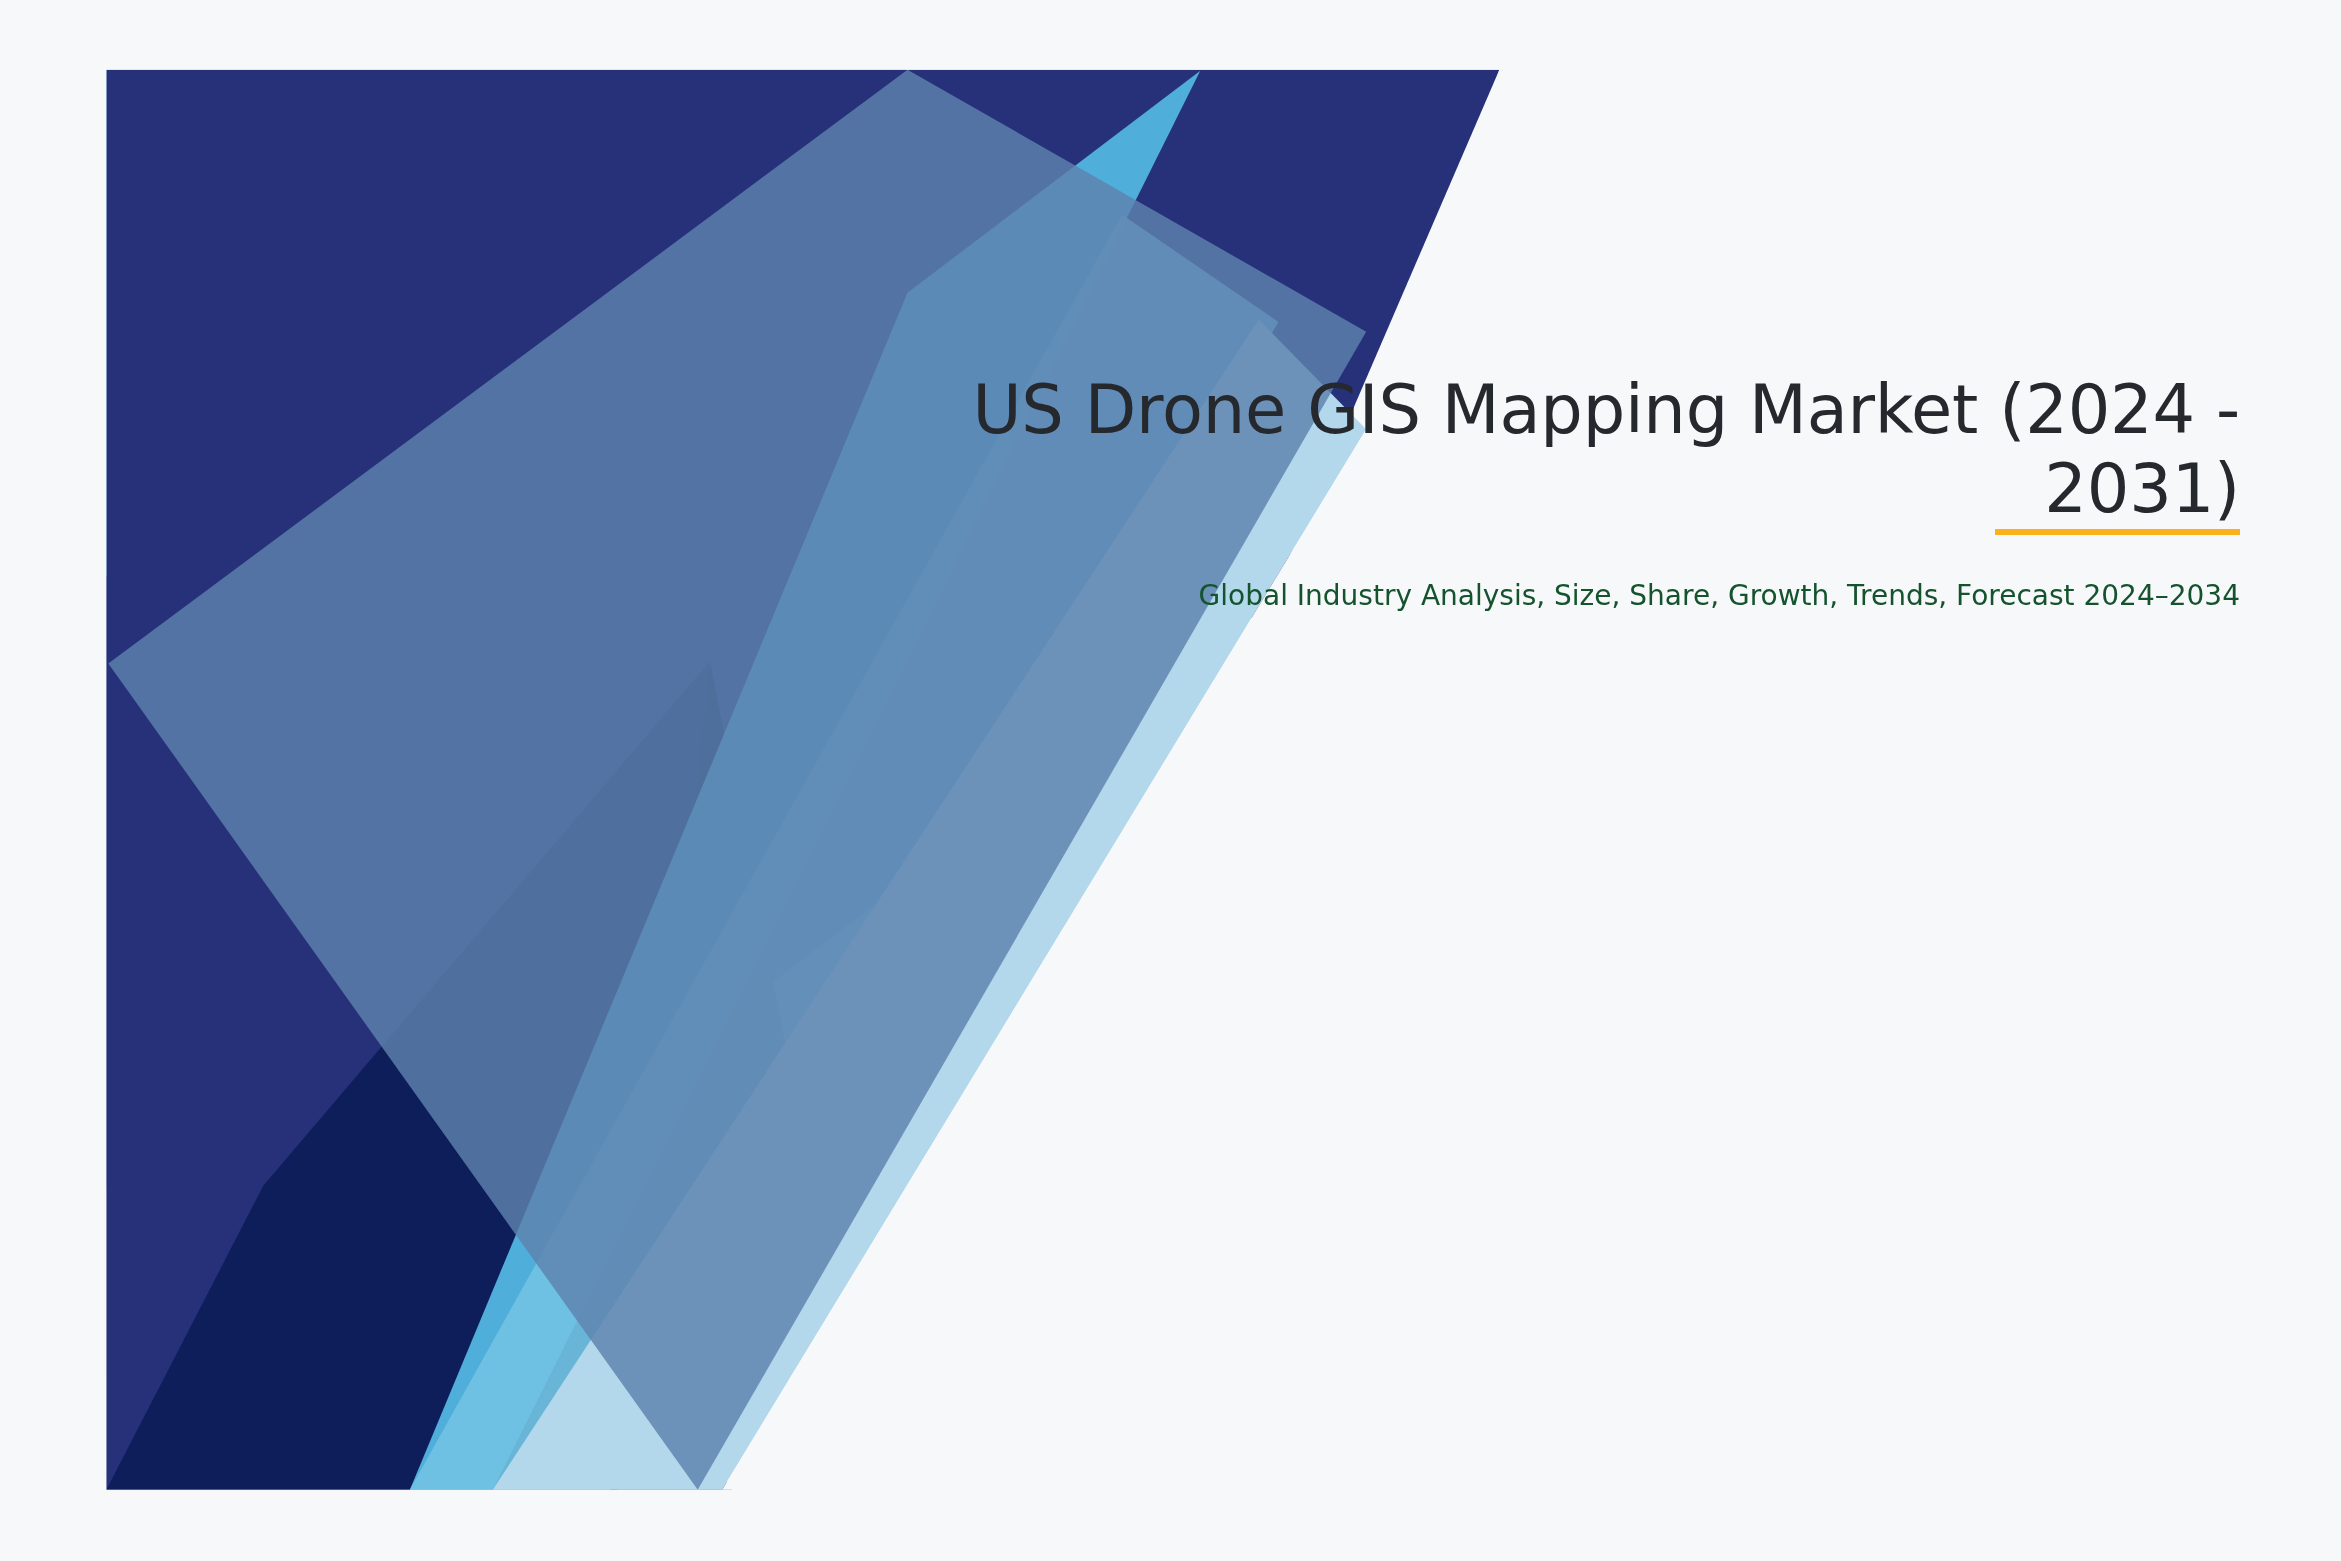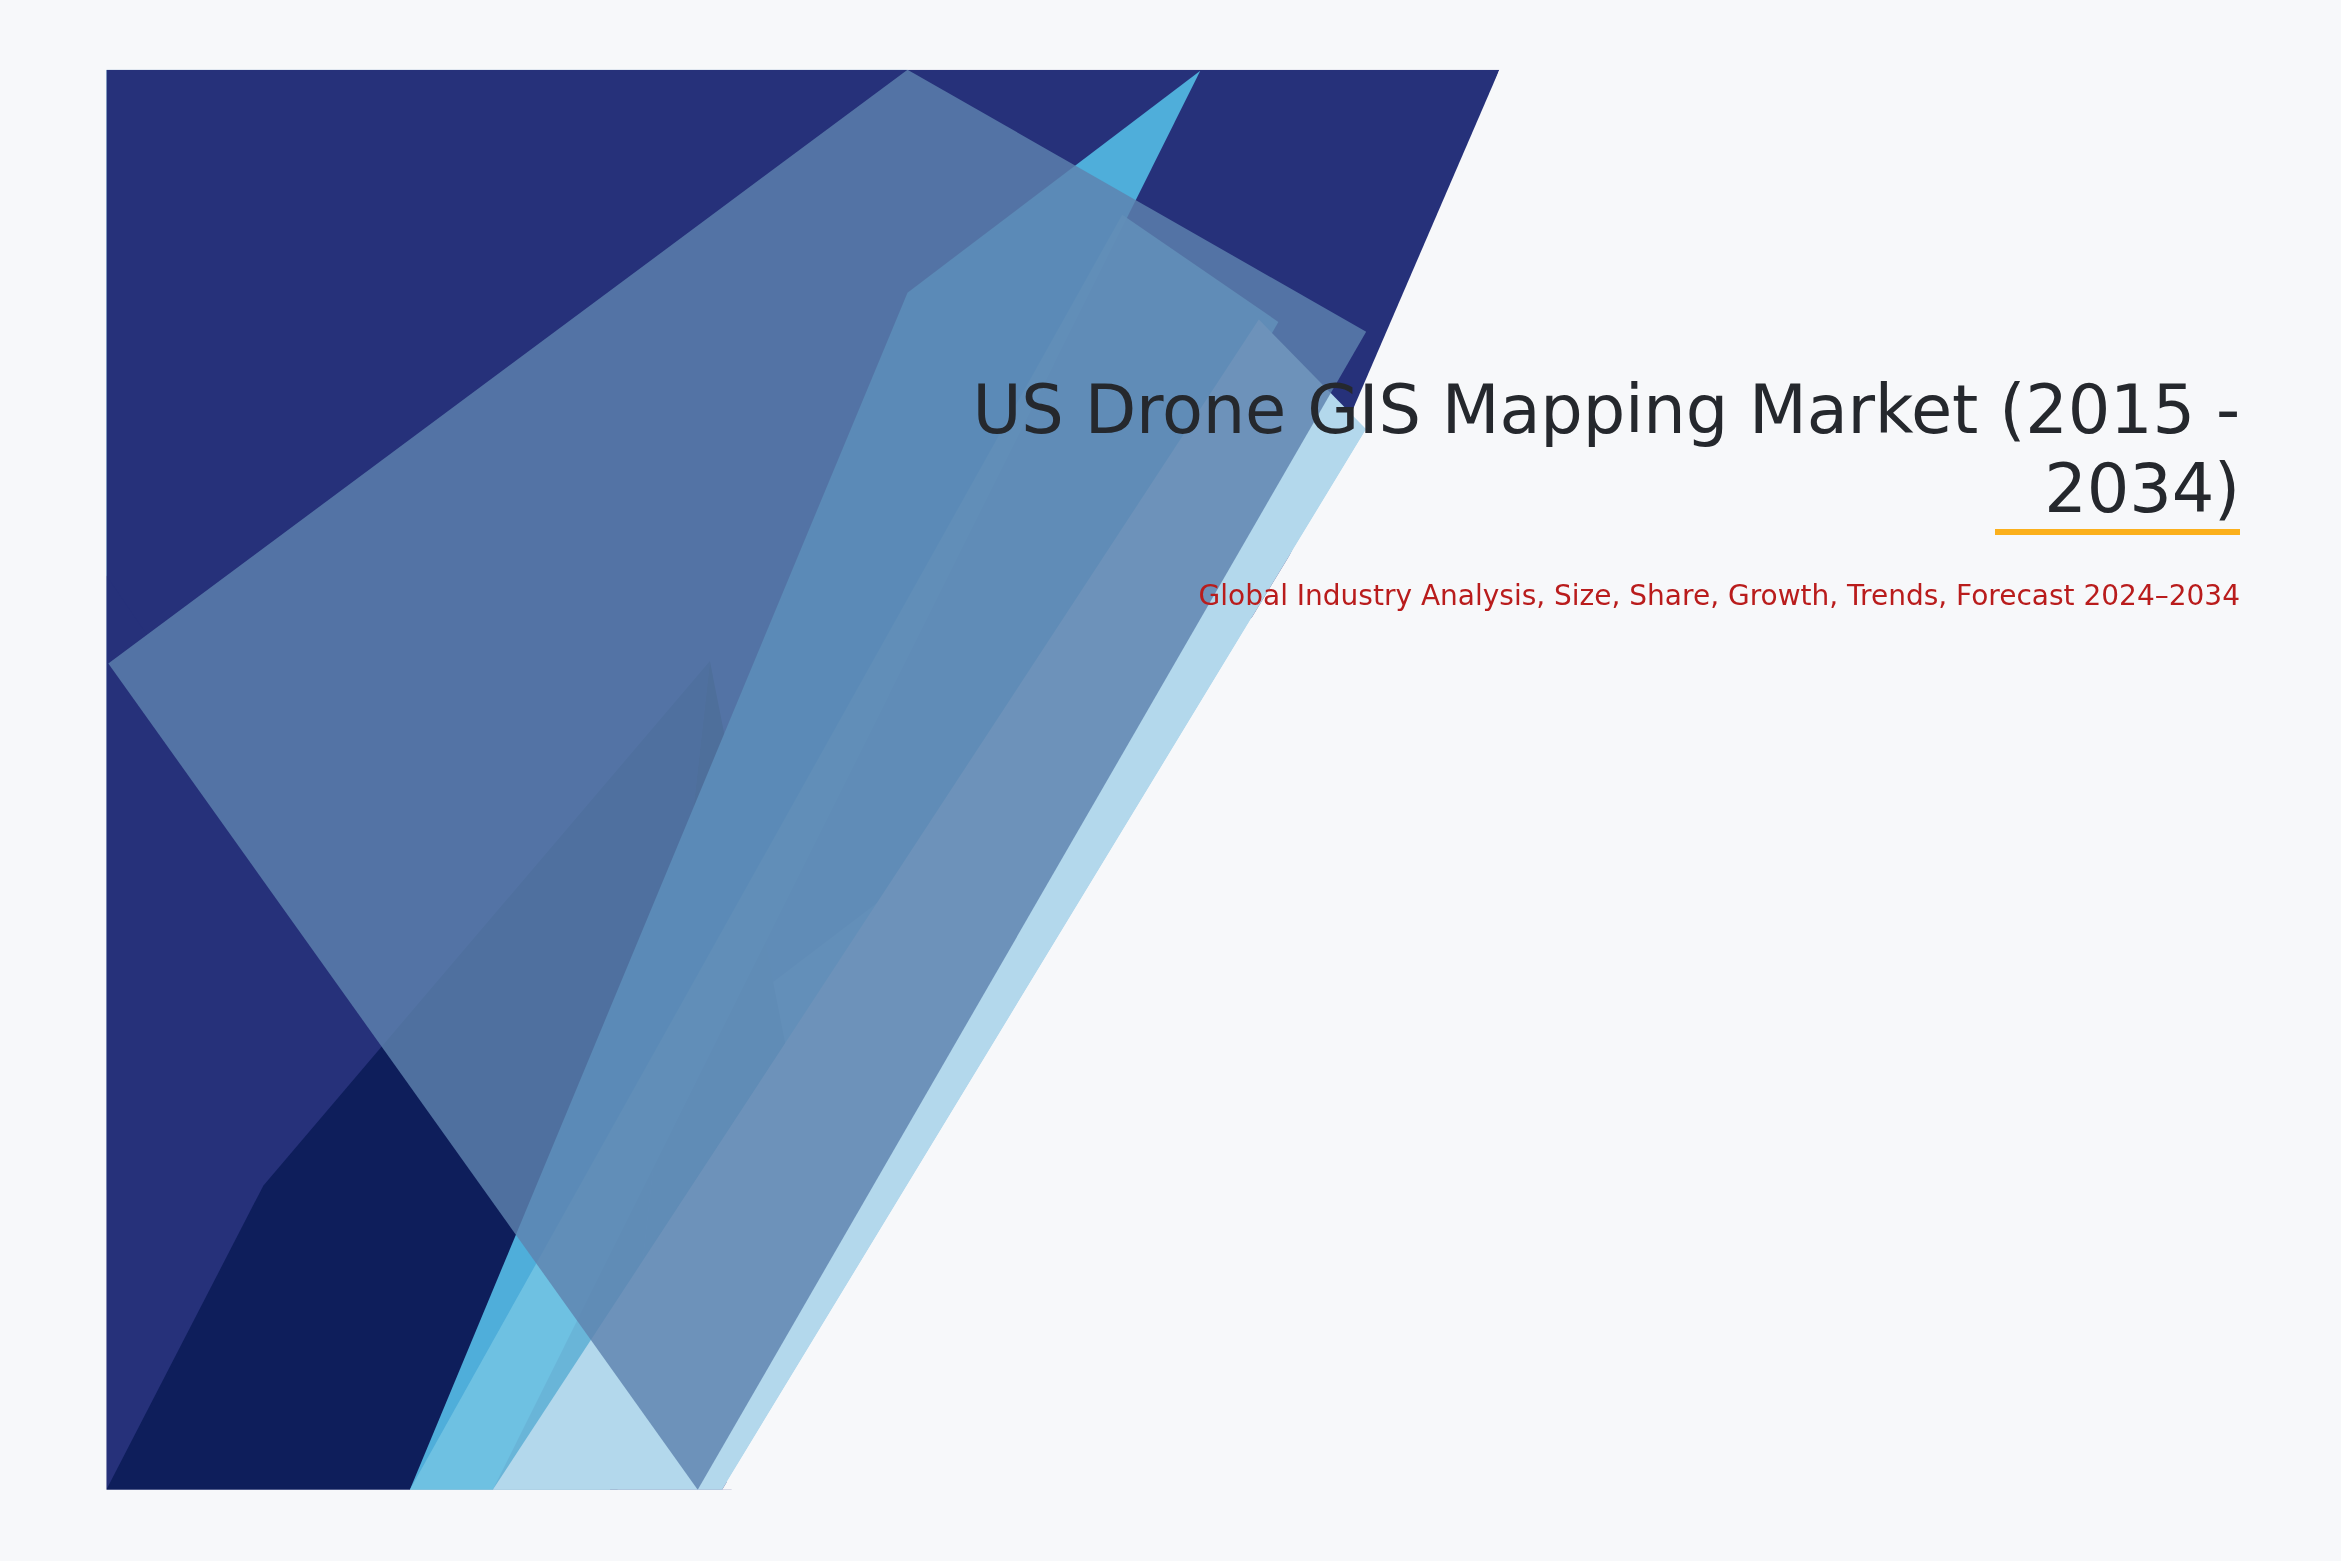--- a/index.html
+++ b/index.html
@@ -56,21 +56,21 @@
     background: #FBB01C;
     z-index: 1;
   }
   #page-subtitle {
     margin: 0;
     padding-top: 49px;
     font-family: "DejaVu Sans", sans-serif;
     font-size: 28px;
     font-weight: 400;
     line-height: 1.32;
-    color: #b91c1c;
+    color: #14532d;
     text-align: right;
   }
 </style>
 </head>
 <body>
 
 <div id="cover">
 
   <svg id="artwork" viewBox="0 0 4800 3200" preserveAspectRatio="none" xmlns="http://www.w3.org/2000/svg">
 
@@ -96,19 +96,19 @@
 
     <rect x="0" y="3054" width="4800" height="146" fill="#F7F8FA"></rect>
     <rect x="0" y="0" width="218" height="3200" fill="#F7F8FA"></rect>
     <rect x="0" y="0" width="4800" height="143" fill="#F7F8FA"></rect>
     <polygon points="3073,143 4800,143 4800,3054 1480,3054 2800,880" fill="#F7F8FA"></polygon>
   </svg>
 
   <div id="text-block">
     <div id="title-wrap">
       <div id="accent-rule"></div>
-      <h1 id="page-title">US Drone GIS Mapping Market (2015 - 2034)</h1>
+      <h1 id="page-title">US Drone GIS Mapping Market (2024 - 2031)</h1>
     </div>
     <p id="page-subtitle">Global Industry Analysis, Size, Share, Growth, Trends, Forecast 2024–2034</p>
   </div>
 
 </div>
 
 
 </body></html>

